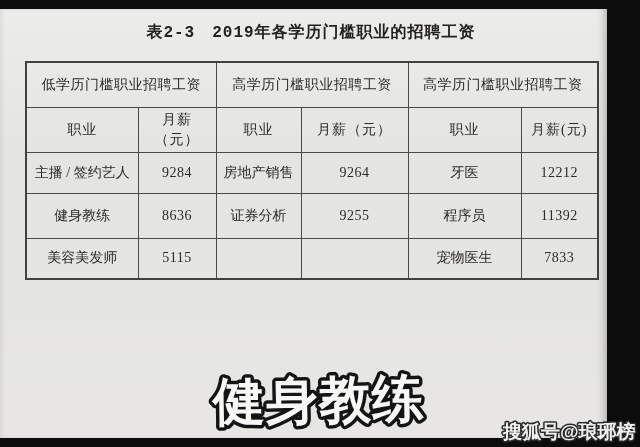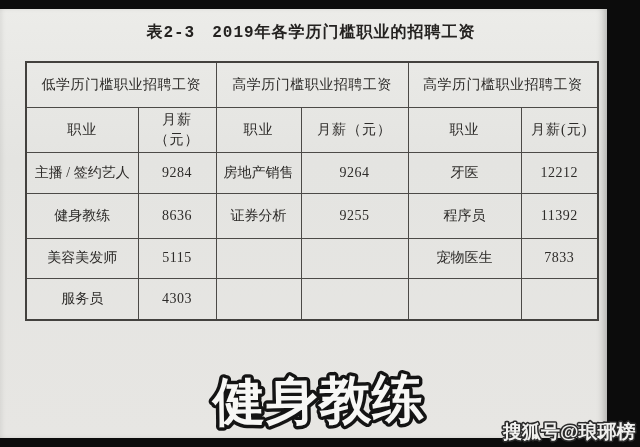--- a/index.html
+++ b/index.html
@@ -114,28 +114,20 @@
         <td class="num">11392</td>
       </tr>
       <tr class="rh-r4">
         <td>美容美发师</td>
         <td class="num">5115</td>
         <td></td>
         <td class="num"></td>
         <td>宠物医生</td>
         <td class="num">7833</td>
       </tr>
-      <tr class="rh-r6">
-        <td>服务员</td>
-        <td class="num">4303</td>
-        <td></td>
-        <td class="num"></td>
-        <td></td>
-        <td class="num"></td>
-      </tr>
     </tbody>
   </table>
 
   <svg class="overlay-caption" width="232" height="78" viewBox="0 0 232 78">
     <text x="116" y="58" text-anchor="middle" font-family="Liberation Sans, sans-serif" font-size="52" font-weight="900" letter-spacing="1" fill="#f7f7f5" stroke="#141414" stroke-width="7" paint-order="stroke" stroke-linejoin="round">健身教练</text>
   </svg>
 
   <svg class="watermark" width="144" height="32" viewBox="0 0 144 32">
     <text x="4" y="23" font-family="Liberation Sans, sans-serif" font-size="19" font-weight="bold" fill="#f1f1ef" stroke="#2b2b2b" stroke-width="3.2" paint-order="stroke" stroke-linejoin="round">搜狐号@琅琊榜</text>
   </svg>

